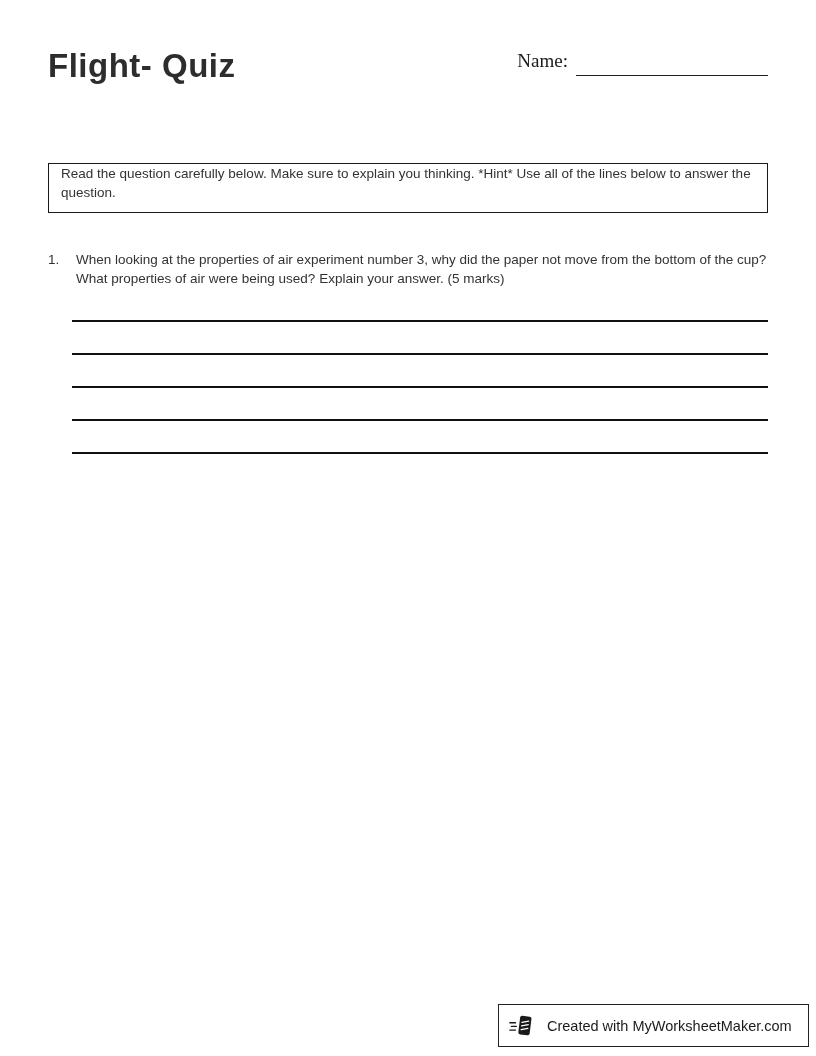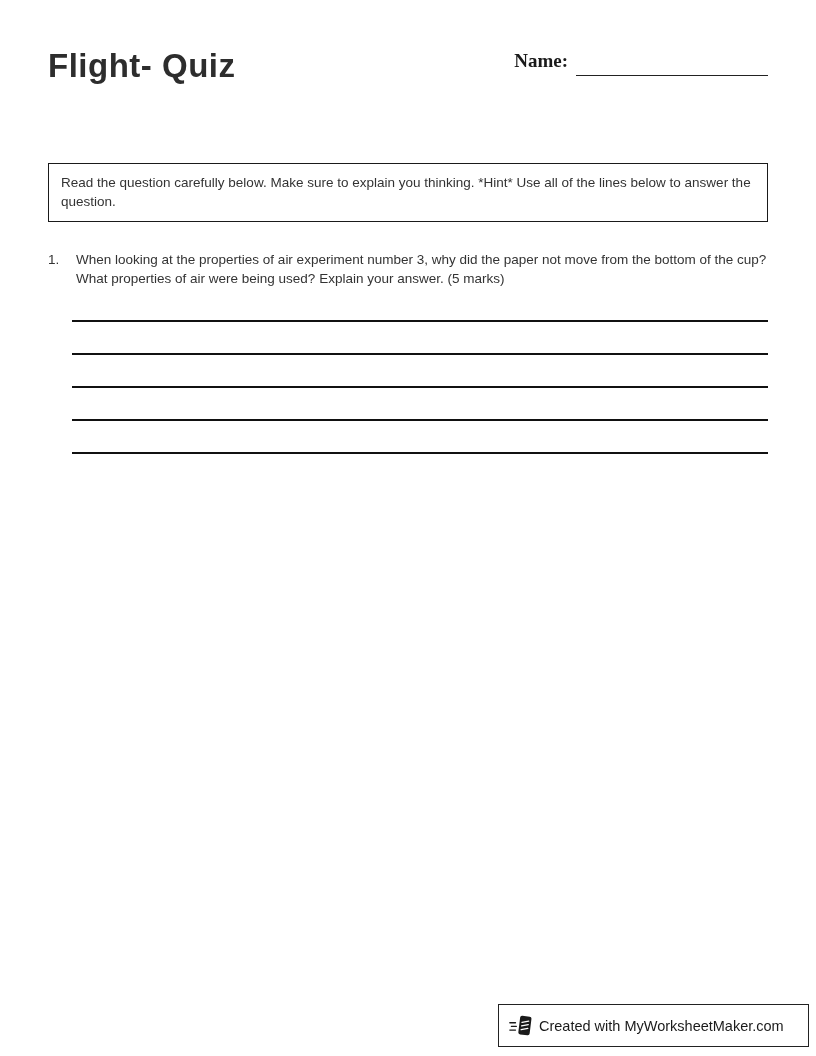--- a/index.html
+++ b/index.html
@@ -17,21 +17,21 @@
     position: absolute;
     left: 48px;
     top: 47px;
     font-size: 33px;
     font-weight: 700;
     color: #2d2d2d;
     letter-spacing: 0.5px;
   }
 
   .identity { position: absolute; top: 50px; right: 48px; width: 300px; }
-  .id-row { position: relative; height: 30px; margin-bottom: 8px; font-weight: bold; }
+  .id-row { position: relative; height: 30px; margin-bottom: 8px; }
   .id-label {
     position: absolute;
     right: 200px;
     top: 0;
     font-family: "Liberation Serif", serif;
     font-size: 19px;
     color: #1a1a1a;
   }
   .id-rule {
     position: absolute;
@@ -40,21 +40,21 @@
     width: 192px;
     border-bottom: 1.5px solid #222222;
   }
 
   .instruction-box {
     position: absolute;
     left: 48px;
     top: 163px;
     width: 720px;
     border: 1.5px solid #1a1a1a;
-    padding: 9px 12px 10px 12px;
+    padding: 0 12px 10px 12px;
     font-size: 13.5px;
     line-height: 1.42;
     color: #333333;
   }
 
   .question {
     position: absolute;
     left: 48px;
     top: 250px;
     width: 722px;
@@ -81,21 +81,21 @@
     position: absolute;
     left: 498px;
     top: 1004px;
     width: 311px;
     height: 43px;
     border: 1.5px solid #222222;
     background: #ffffff;
     display: flex;
     align-items: center;
     padding: 0 10px;
-    gap: 4px;
+    gap: 12px;
   }
   .footer-credit {
     font-size: 14.5px;
     color: #1a1a1a;
     white-space: nowrap;
   }
   .logo-icon { flex: 0 0 auto; display: block; }
 </style>
 </head>
 <body>

